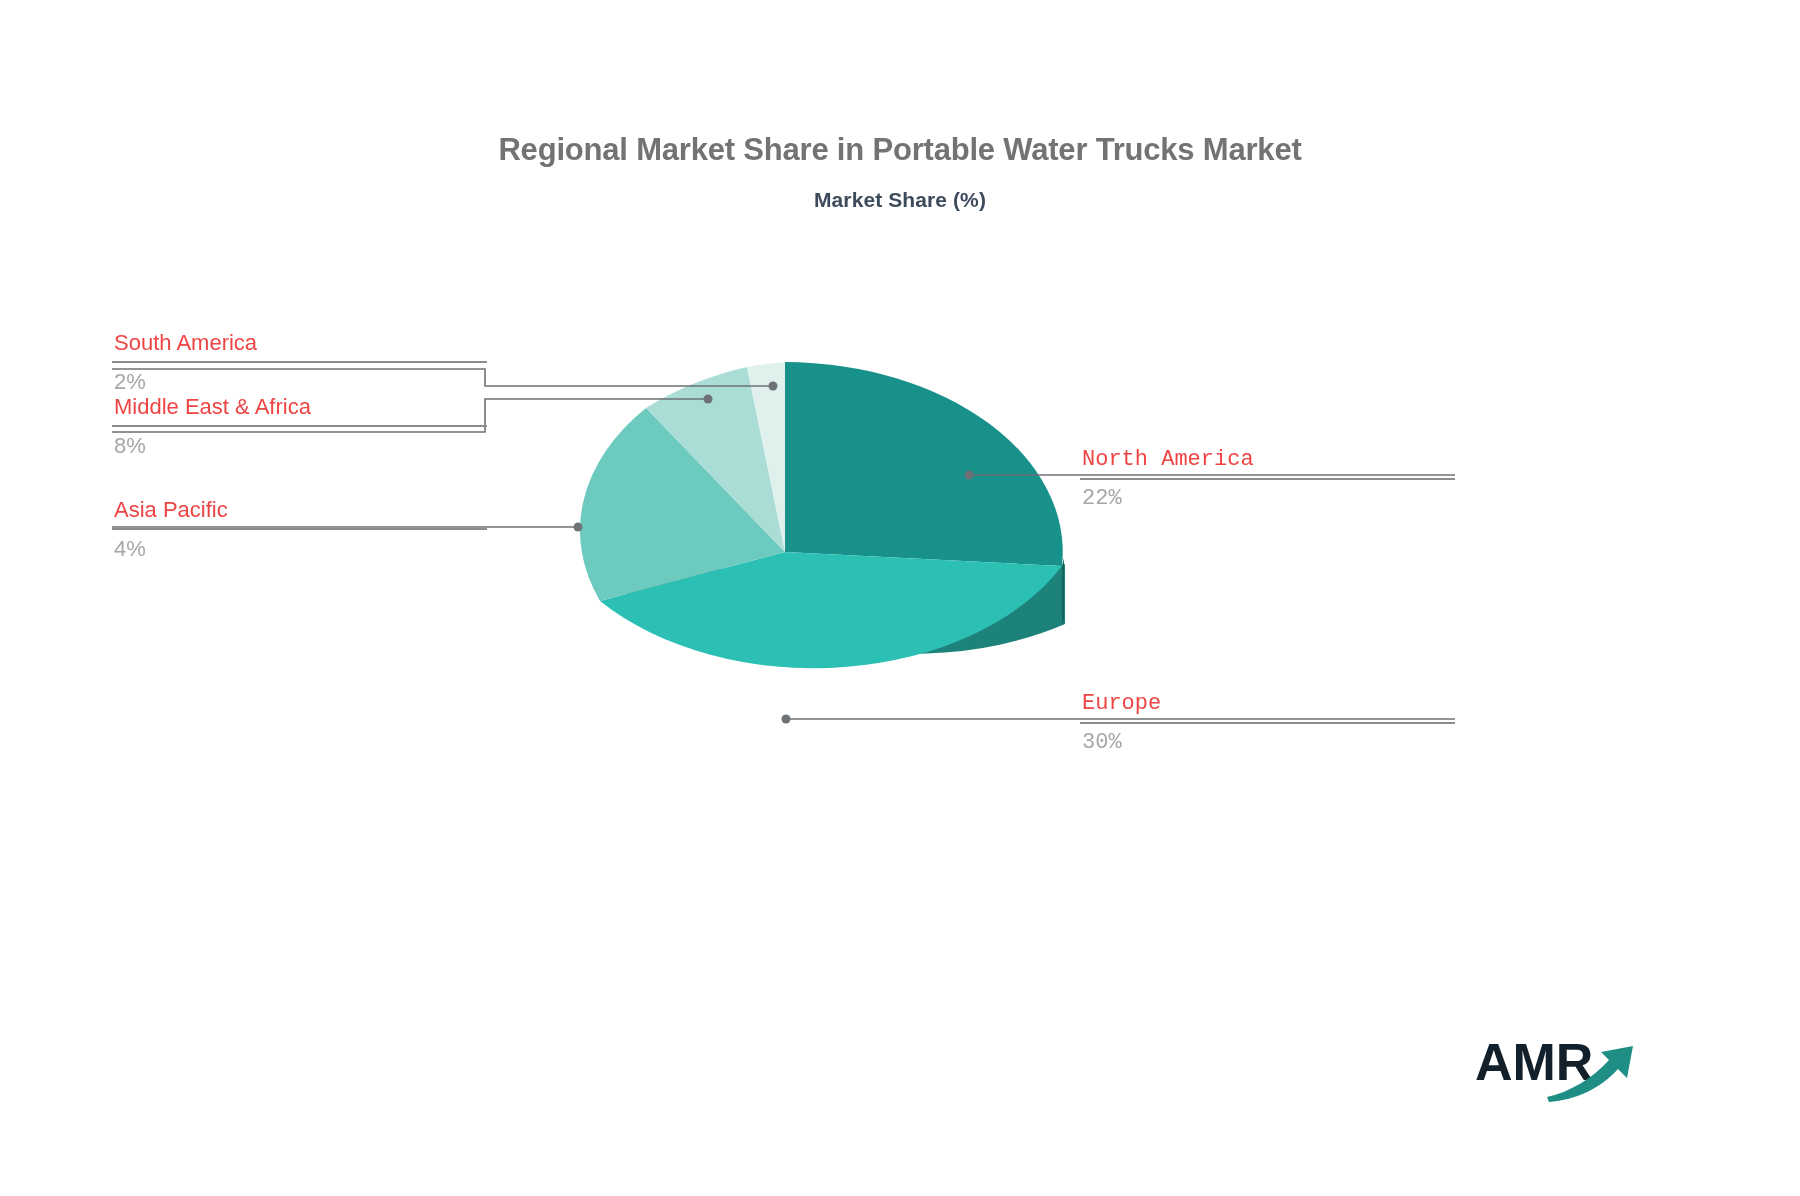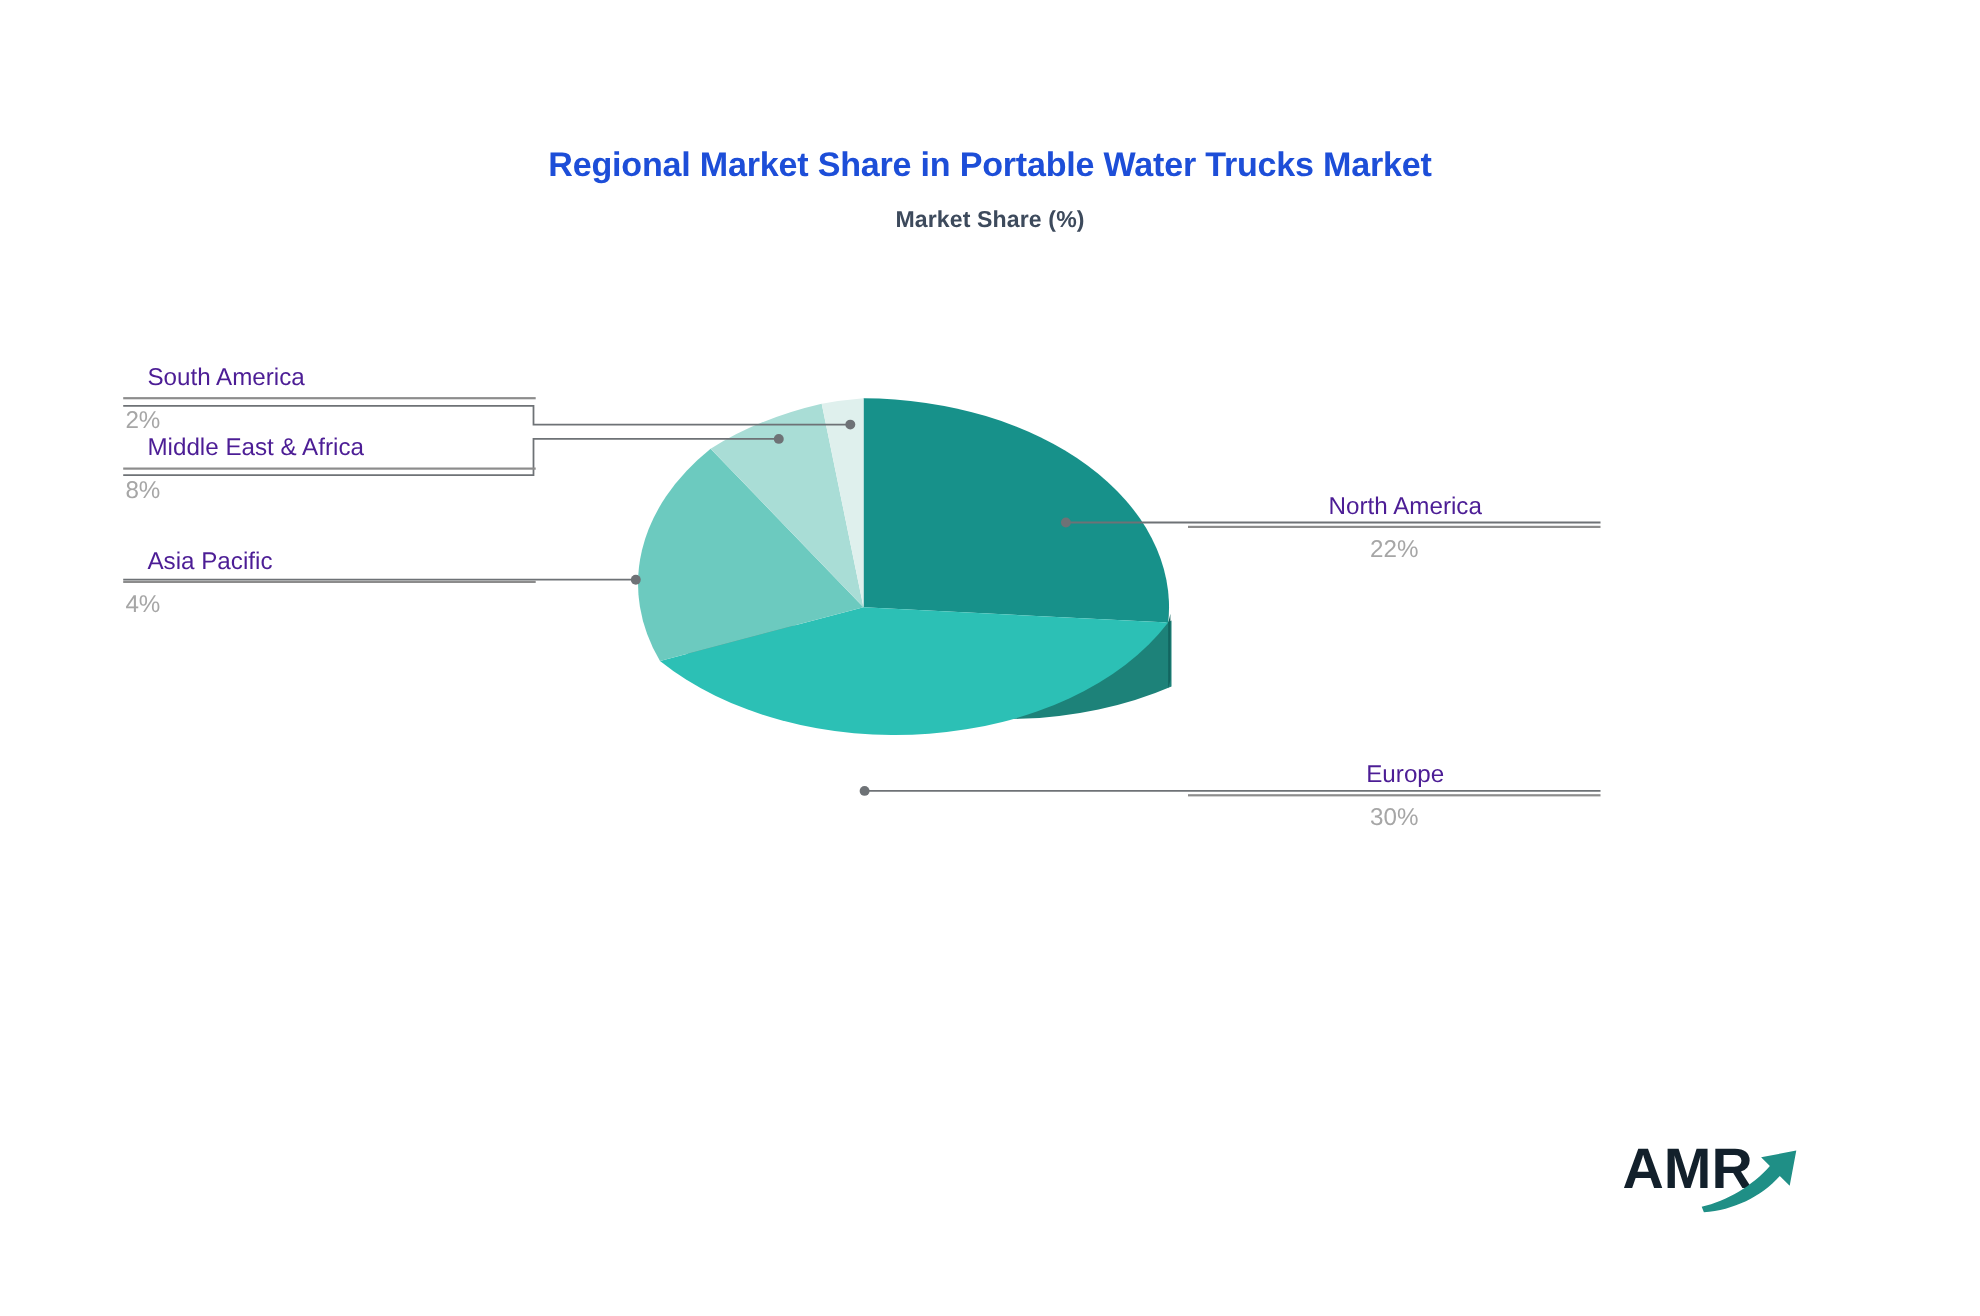--- a/index.html
+++ b/index.html
@@ -24,21 +24,21 @@
 
   
   .chart-title {
     position: absolute;
     left: 0;
     top: 132px;
     width: 1800px;
     text-align: center;
     font-size: 31px;
     font-weight: bold;
-    color: #1d4ed8;
+    color: #737373;
     letter-spacing: -0.2px;
     white-space: nowrap;
   }
   .chart-subtitle {
     position: absolute;
     left: 0;
     top: 188px;
     width: 1800px;
     text-align: center;
     font-size: 21px;
@@ -58,40 +58,39 @@
   }
   #pie-svg { display: block; }
 
   
   .callout {
     position: absolute;
     white-space: nowrap;
   }
   .callout .cl-name {
     font-size: 22px;
-    color: #4c1d95;
+    color: #ef4444;
     line-height: 30px;
     padding: 0 2px 3px 2px;
-    margin-left: 20px;
   }
   .callout .cl-rule {
     height: 2px;
     background: #8c8c8c;
     width: 100%;
   }
   .callout .cl-value {
     font-size: 22px;
     color: #a6a6a6;
     line-height: 34px;
     padding: 2px 2px 0 2px;
   }
   .callout.left .cl-name,
   .callout.left .cl-value { text-align: left; }
   .callout.right .cl-name,
-  .callout.right .cl-value { text-align: center; }
+  .callout.right .cl-value { text-align: left; font-family: Liberation Mono, monospace; }
 
   
   #amr-logo {
     position: absolute;
     left: 1475px;
     top: 1030px;
     width: 180px;
     height: 80px;
   }
 </style>

